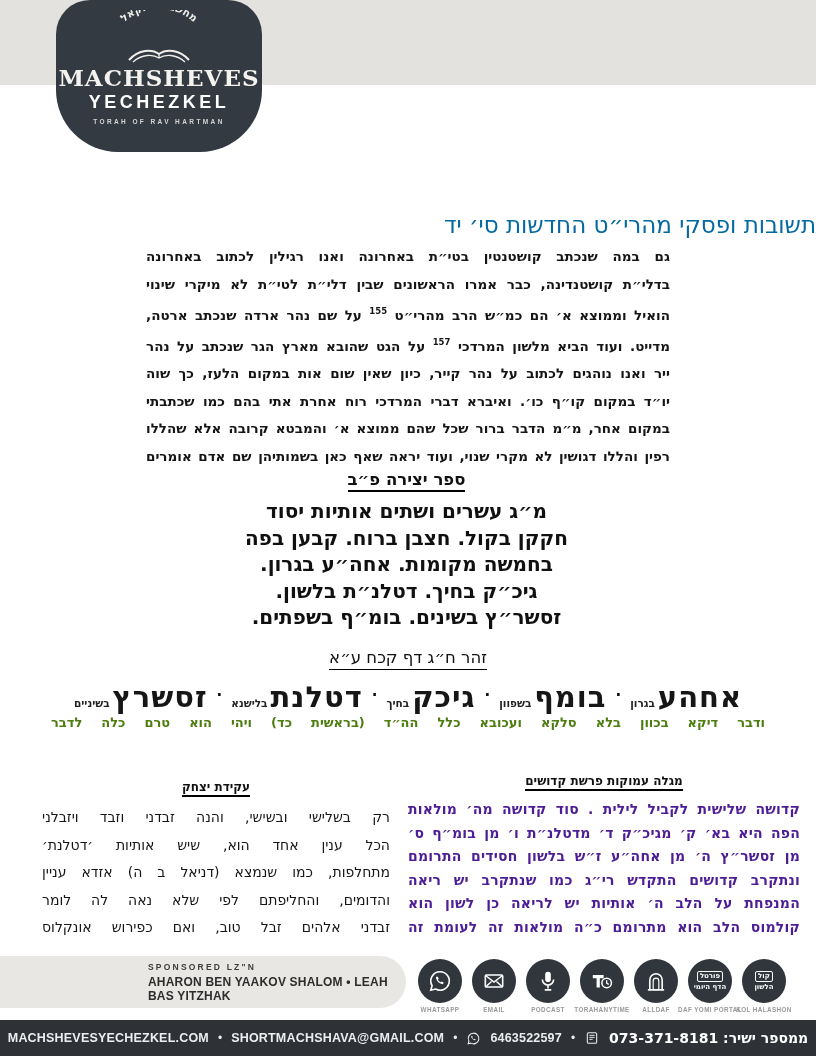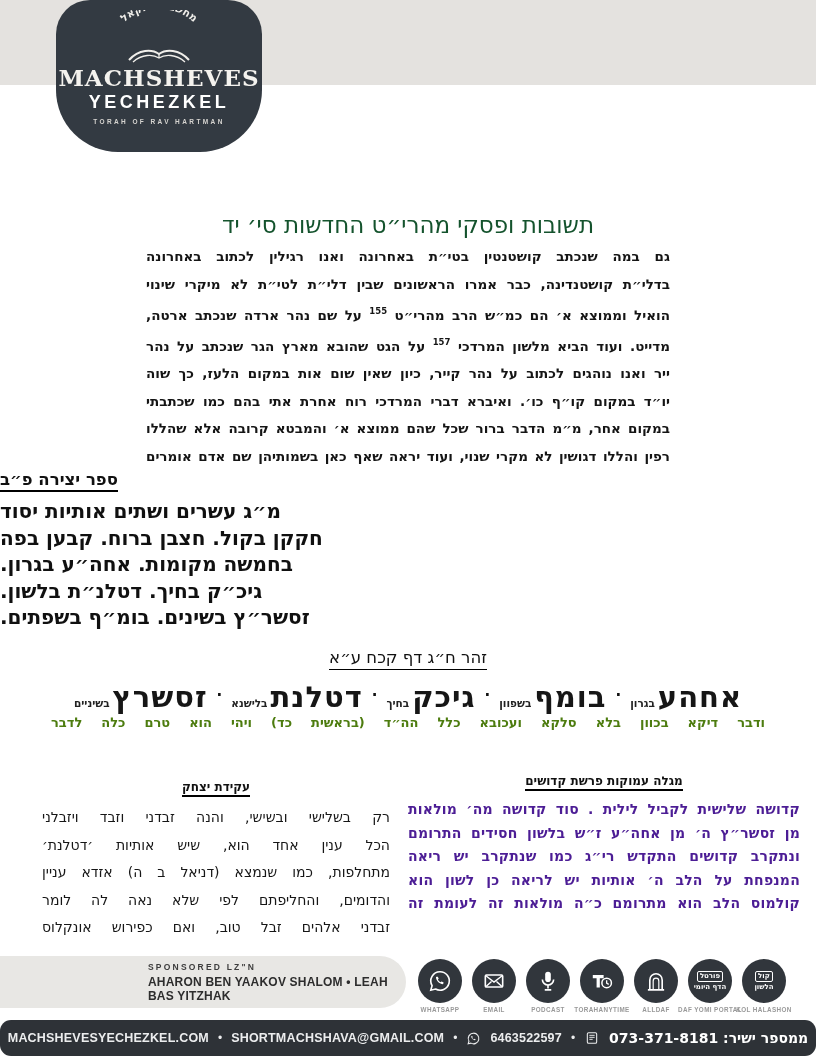--- a/index.html
+++ b/index.html
@@ -25,28 +25,28 @@
   .h-author{font-size:23px;color:#4d4d4d;margin-top:7px;}
   .h-english{direction:ltr;font-family:"Liberation Serif","DejaVu Serif",serif;font-weight:bold;
              font-size:21px;color:#9b9a98;margin-top:5px;letter-spacing:0.2px;}
   .h-masechta{display:inline-block;font-size:19px;font-weight:bold;border-bottom:2.5px solid #000;
               padding-bottom:1px;margin-top:9px;}
   .h-inyan{font-size:18px;font-weight:bold;margin-top:7px;}
   .h-inyan .lbl{border-bottom:2.5px solid #000;padding-bottom:1px;}
 
   
   .sec-teshuvos{position:absolute;top:212px;left:0;width:816px;}
-  .ts-head{text-align:center;font-size:23px;font-weight:400;color:#14532d;direction:rtl;}
+  .ts-head{font-size:23px;font-weight:400;color:#0369a1;direction:rtl;}
   .ts-body{width:524px;margin:5px auto 0;direction:rtl;}
   .t-line{font-size:13.5px;font-weight:bold;line-height:27.5px;text-align:justify;
           text-align-last:justify;word-spacing:-0.5px;color:#151515;}
   .t-line sup{font-size:8.5px;font-weight:bold;}
 
   
-  .sec-sefer{position:absolute;top:470px;left:0;width:813px;text-align:left;direction:rtl;}
+  .sec-sefer{position:absolute;top:470px;left:0;width:813px;text-align:center;direction:rtl;}
   .sy-head{display:inline-block;font-size:16.5px;font-weight:bold;border-bottom:2px solid #000;
            padding-bottom:1px;}
   .sy-lines{margin-top:6px;}
   .sy-line{font-size:20px;font-weight:bold;line-height:26.5px;color:#101010;}
 
   
   .sec-zohar{position:absolute;top:648px;left:0;width:816px;text-align:center;direction:rtl;}
   .z-head{display:inline-block;font-size:16.5px;font-weight:400;border-bottom:1.5px solid #000;
           padding-bottom:2px;}
   .z-words{display:flex;direction:rtl;justify-content:center;align-items:baseline;gap:9px;
@@ -81,21 +81,21 @@
   .f-item{width:54px;display:flex;flex-direction:column;align-items:center;}
   .f-circle{width:44px;height:44px;border-radius:50%;background:#31363c;display:flex;
             align-items:center;justify-content:center;overflow:hidden;}
   .f-label{margin-top:3px;font-family:"Liberation Sans",sans-serif;font-size:6.3px;
            letter-spacing:0.4px;color:#999;font-weight:bold;white-space:nowrap;}
   .mini-heb{color:#fff;font-size:7px;line-height:1.15;text-align:center;direction:rtl;font-weight:bold;}
   .mini-heb .bx{display:inline-block;border:1px solid #fff;border-radius:2px;padding:0 2px;margin-bottom:1px;}
 
   .bottom-bar{position:absolute;left:0;top:1020px;width:816px;height:36px;background:#2e3237;
               display:flex;align-items:center;justify-content:center;gap:9px;
-              font-family:"Liberation Sans",sans-serif;border-radius:11px;}
+              font-family:"Liberation Sans",sans-serif;}
   .bb-txt{color:#ecedee;font-size:12.5px;font-weight:bold;letter-spacing:0.2px;}
   .bb-sep{color:#ecedee;font-size:12px;}
   .bb-heb{color:#fff;font-size:14px;font-weight:bold;direction:rtl;font-family:"DejaVu Sans",sans-serif;}
   .bb-ico{display:flex;align-items:center;}
 </style>
 </head>
 <body>
 
 <div class="page">
   <div class="top-strip"></div>
@@ -168,20 +168,21 @@
         <div class="ak-line">הכל ענין אחד הוא, שיש אותיות ׳דטלנת׳</div>
         <div class="ak-line">מתחלפות, כמו שנמצא (דניאל ב ה) אזדא עניין</div>
         <div class="ak-line">והדומים, והחליפתם לפי שלא נאה לה לומר</div>
         <div class="ak-line">זבדני אלהים זבל טוב, ואם כפירוש אונקלוס</div>
       </div>
   </div>
   <div class="col col-right">
     <span class="col-head">מגלה עמוקות פרשת קדושים</span>
     <div class="col-body">
         <div class="mg-line">קדושה שלישית לקביל לילית . סוד קדושה מה׳ מולאות</div>
+        <div class="mg-line">הפה היא בא׳ ק׳ מגיכ״ק ד׳ מדטלנ״ת ו׳ מן בומ״ף ס׳</div>
         <div class="mg-line">מן זסשר״ץ ה׳ מן אחה״ע ז״ש בלשון חסידים התרומם</div>
         <div class="mg-line">ונתקרב קדושים התקדש רי״ג כמו שנתקרב יש ריאה</div>
         <div class="mg-line">המנפחת על הלב ה׳ אותיות יש לריאה כן לשון הוא</div>
         <div class="mg-line">קולמוס הלב הוא מתרומם כ״ה מולאות זה לעומת זה</div>
       </div>
   </div>
 
   <div class="sponsor-pill">
     <div class="sp-label">SPONSORED LZ"N</div>
     <div class="sp-names">AHARON BEN YAAKOV SHALOM  •  LEAH BAS YITZHAK</div>

